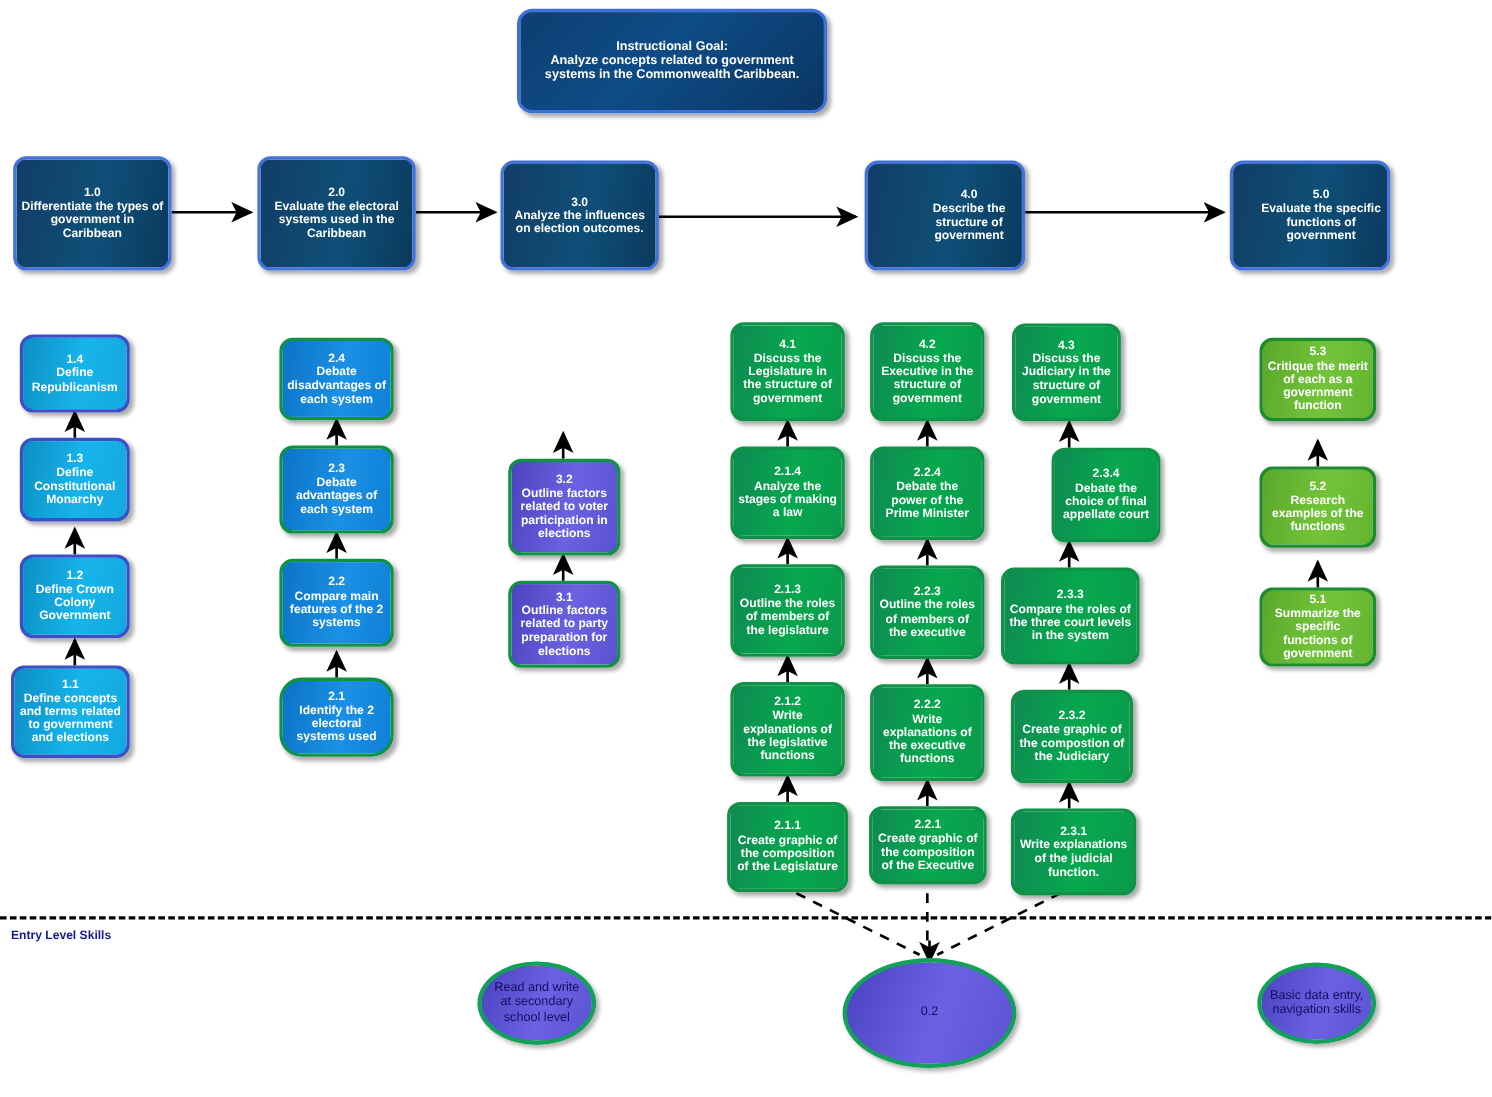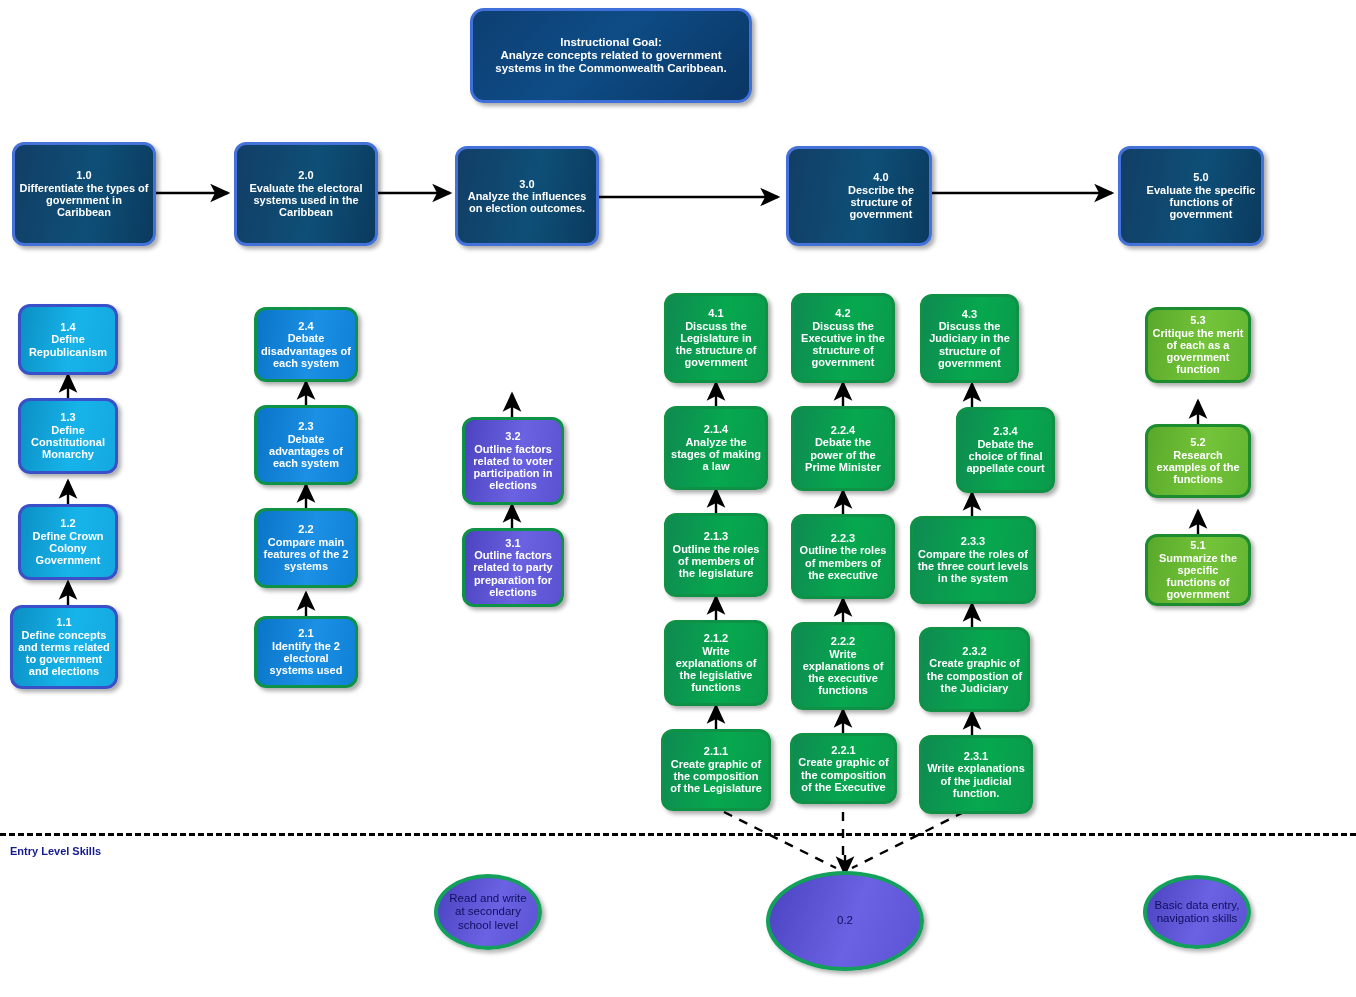--- a/index.html
+++ b/index.html
@@ -227,21 +227,21 @@
 
   <div class="node blue" style="left:254px;top:307px;width:104px;height:75px;">
     <span class="txt"><span>2.4</span><br><span>Debate disadvantages of each system</span></span>
   </div>
   <div class="node blue" style="left:254px;top:405px;width:104px;height:80px;">
     <span class="txt"><span>2.3</span><br><span>Debate advantages of each system</span></span>
   </div>
   <div class="node blue" style="left:254px;top:508px;width:104px;height:80px;">
     <span class="txt"><span>2.2</span><br><span>Compare main features of the 2 systems</span></span>
   </div>
-  <div class="node blue" style="left:254px;top:616px;width:104px;height:72px;">
+  <div class="node blue" style="left:254px;top:616px;width:104px;height:72px;border-radius:20px;">
     <span class="txt"><span>2.1</span><br><span>Identify the 2 electoral systems used</span></span>
   </div>
 
   <div class="node purple" style="left:462px;top:417px;width:102px;height:88px;">
     <span class="txt"><span>3.2</span><br><span>Outline factors related to voter participation in elections</span></span>
   </div>
   <div class="node purple" style="left:462px;top:528px;width:102px;height:79px;">
     <span class="txt"><span>3.1</span><br><span>Outline factors related to party preparation for elections</span></span>
   </div>
 

